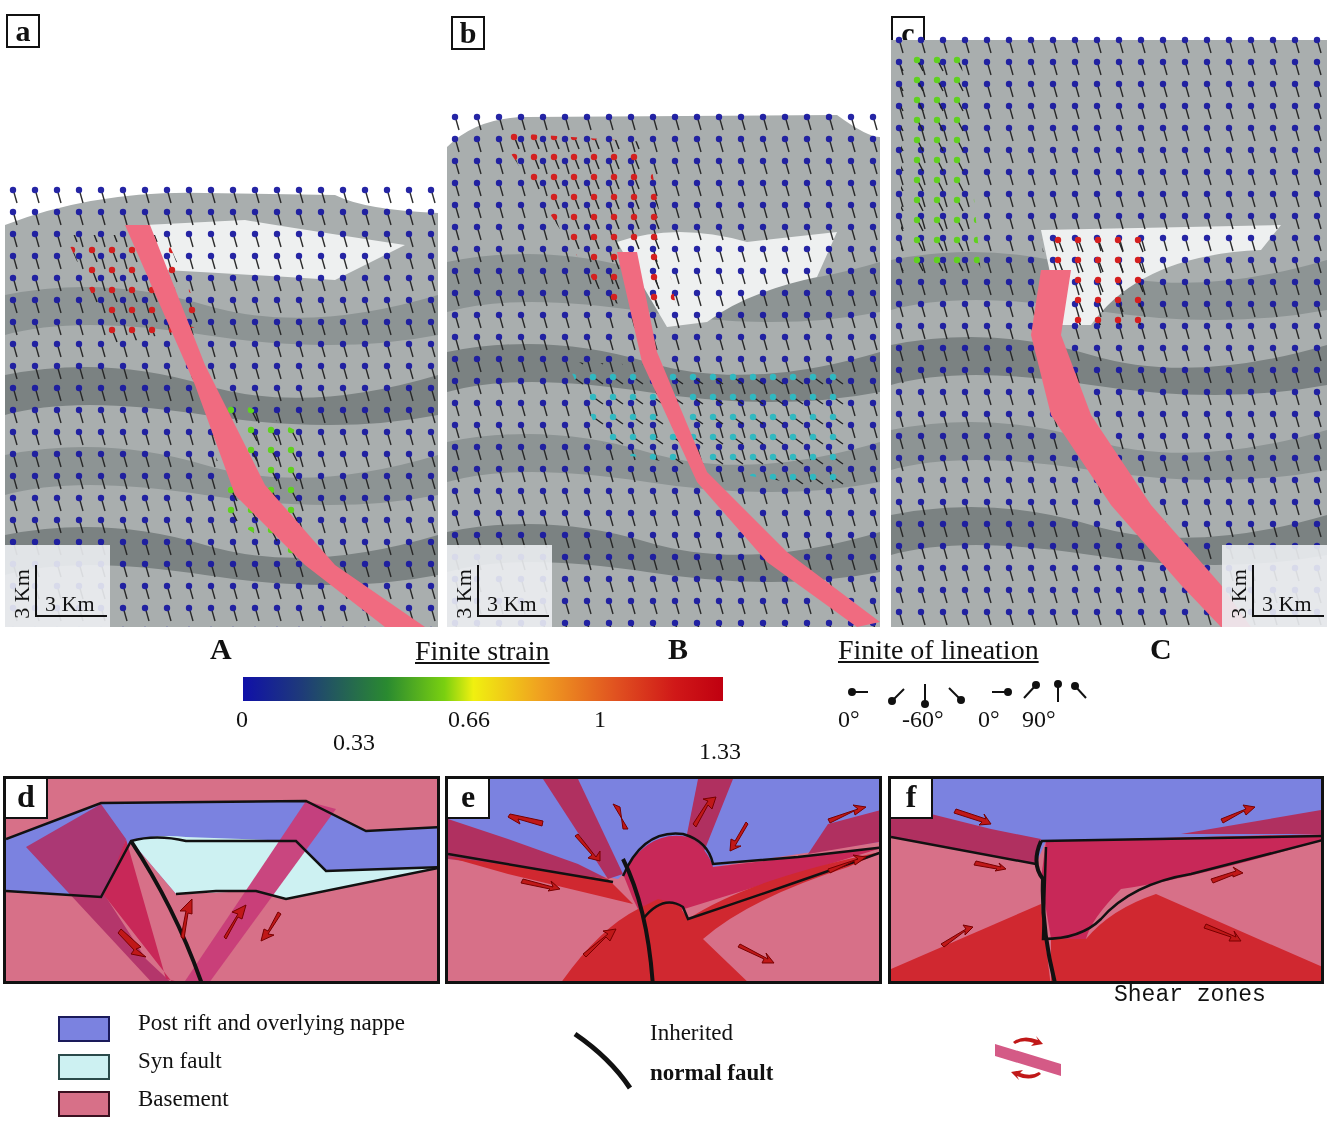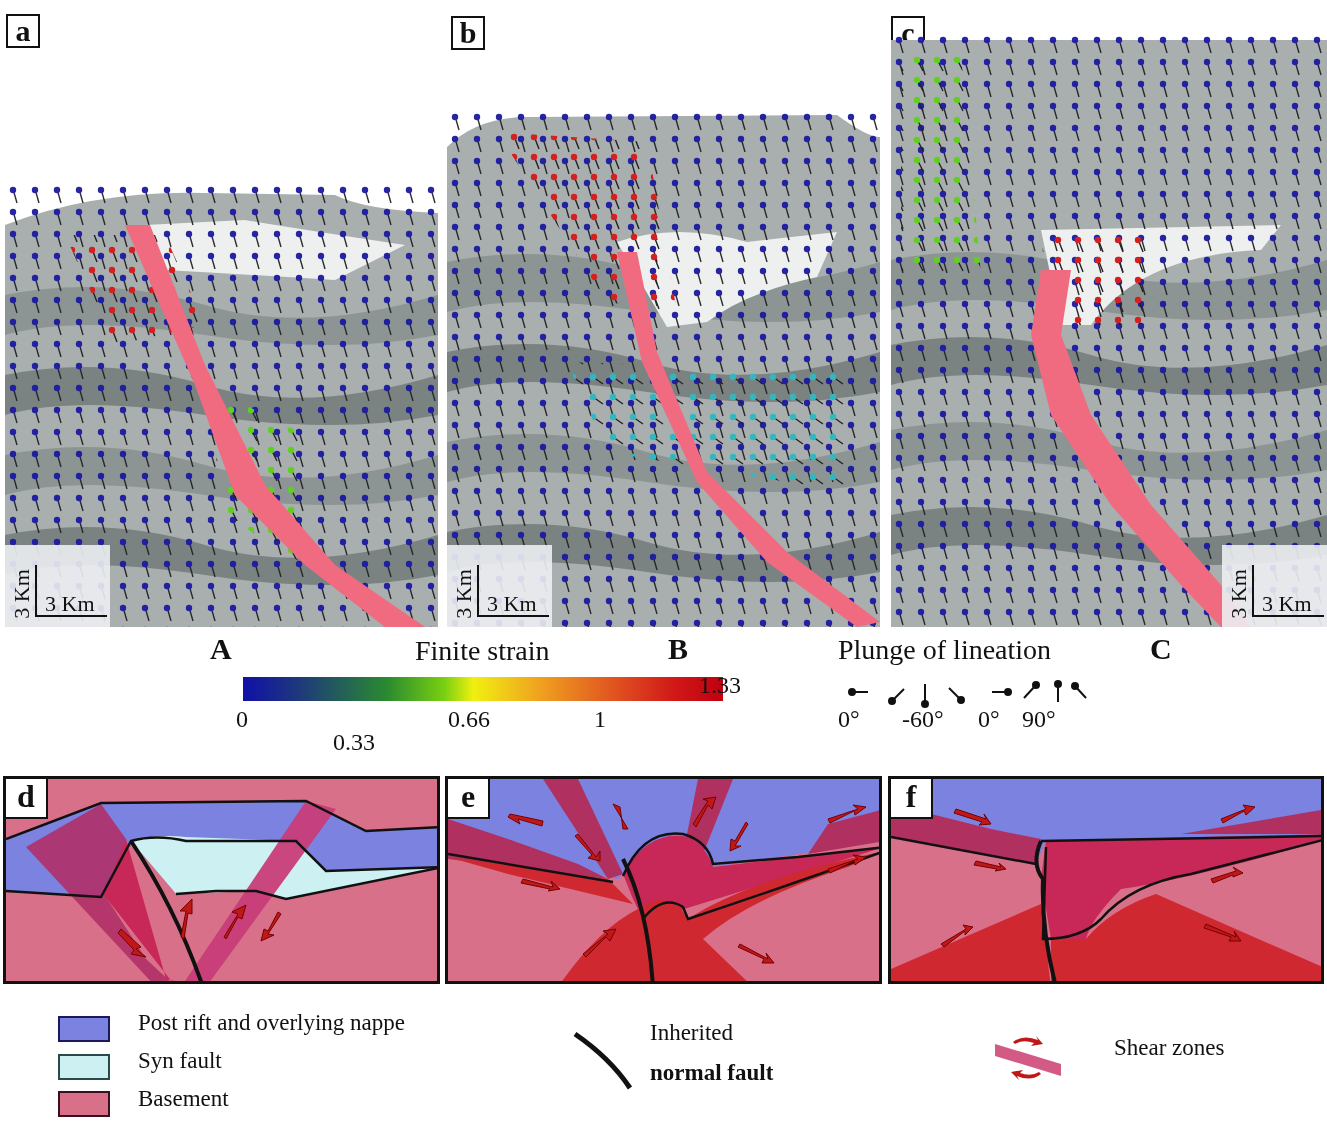--- a/index.html
+++ b/index.html
@@ -6,21 +6,21 @@
   body { width:1327px; height:1133px; position:relative; overflow:hidden; font-family:"Liberation Serif", "DejaVu Serif", serif; color:#111; }
   .abs { position:absolute; }
   .panel-label { position:absolute; width:34px; height:34px; border:2px solid #111; background:#fff; font-weight:bold; font-size:30px; line-height:30px; text-align:center; box-sizing:border-box; }
   .model { position:absolute; overflow:hidden; }
   .model svg { position:absolute; left:0; top:0; }
   .scale { position:absolute; width:105px; height:82px; background:rgba(236,238,242,0.9); }
   .scale .vtxt { position:absolute; left:-8px; top:36px; transform:rotate(-90deg); font-size:22px; white-space:nowrap; }
   .scale .htxt { position:absolute; left:40px; top:46px; font-size:22px; white-space:nowrap; }
   .scale .bar { position:absolute; left:30px; top:20px; width:70px; height:50px; border-left:2px solid #111; border-bottom:2px solid #111; }
   .section-letter { position:absolute; font-weight:bold; font-size:30px; }
-  .legend-title { position:absolute; font-size:28px; white-space:nowrap; }
+  .legend-title { position:absolute; font-size:28px; white-space:nowrap;text-decoration:underline; }
   .tick { position:absolute; font-size:24px; white-space:nowrap; }
   .cbar { position:absolute; left:243px; top:677px; width:480px; height:24px; background:linear-gradient(90deg,#1010a8 0%,#1e3a7a 12%,#2a8a30 30%,#7ad010 42%,#f0f010 48%,#f0a020 62%,#e05020 78%,#d01818 90%,#c00010 100%); }
   .box { position:absolute; border:3px solid #111; box-sizing:border-box; overflow:hidden; background:#fff; }
   .box svg { position:absolute; left:0; top:0; }
   .box-label { position:absolute; left:0; top:0; width:40px; height:38px; background:#fff; border-right:2px solid #111; border-bottom:2px solid #111; font-weight:bold; font-size:32px; line-height:34px; text-align:center; z-index:2; }
   .swatch { position:absolute; width:52px; height:26px; border:2px solid #222; box-sizing:border-box; }
   .leg-text { position:absolute; font-size:23px; white-space:nowrap; }
 </style>
 </head>
 <body>
@@ -108,23 +108,23 @@
   </div>
 </div>
 <div class="section-letter" style="left:1150px;top:632px;">C</div>
 
 <div class="legend-title" style="left:415px;top:635px;">Finite strain</div>
 <div class="cbar"></div>
 <div class="tick" style="left:236px;top:706px;">0</div>
 <div class="tick" style="left:333px;top:729px;">0.33</div>
 <div class="tick" style="left:448px;top:706px;">0.66</div>
 <div class="tick" style="left:594px;top:706px;">1</div>
-<div class="tick" style="left:699px;top:672px;">1.33</div>
-
-<div class="legend-title" style="left:838px;top:634px;">Plunge of lineation</div>
+<div class="tick" style="left:699px;top:738px;">1.33</div>
+
+<div class="legend-title" style="left:838px;top:634px;">Finite of lineation</div>
 <svg class="abs" style="left:840px;top:680px;" width="250" height="30" viewBox="0 0 250 30">
   <g stroke="#111" stroke-width="2" fill="#111">
     <g>
         <circle cx="12" cy="12" r="3"></circle>
         <line x1="12" y1="12" x2="28" y2="12"></line>
       </g>
     <g>
         <circle cx="52" cy="21" r="3"></circle>
         <line x1="52" y1="21" x2="64" y2="9"></line>
       </g>
@@ -249,13 +249,13 @@
   <path d="M5 4 Q40 28 60 58" fill="none" stroke="#111" stroke-width="5"></path>
 </svg>
 <div class="leg-text" style="left:650px;top:1020px;">Inherited</div>
 <div class="leg-text" style="left:650px;top:1060px;font-weight:bold;">normal fault</div>
 
 <svg class="abs" style="left:993px;top:1034px;" width="72" height="48" viewBox="0 0 72 48">
   <path d="M2 10 L68 30 L68 42 L2 22 Z" fill="#d45a86"></path>
   <path d="M20 8 Q30 0 45 6 L43 2 L50 10 L38 12 L41 9 Q30 5 22 10 Z" fill="#c01818"></path>
   <path d="M48 40 Q38 48 24 42 L26 46 L18 38 L30 36 L27 39 Q38 43 46 38 Z" fill="#c01818"></path>
 </svg>
-<div class="leg-text" style="left:1114px;top:1035px;">Shear zones</div>
+<div class="leg-text" style="left:1114px;top:982px;font-family:Liberation Mono, monospace;">Shear zones</div>
 
 </body></html>

